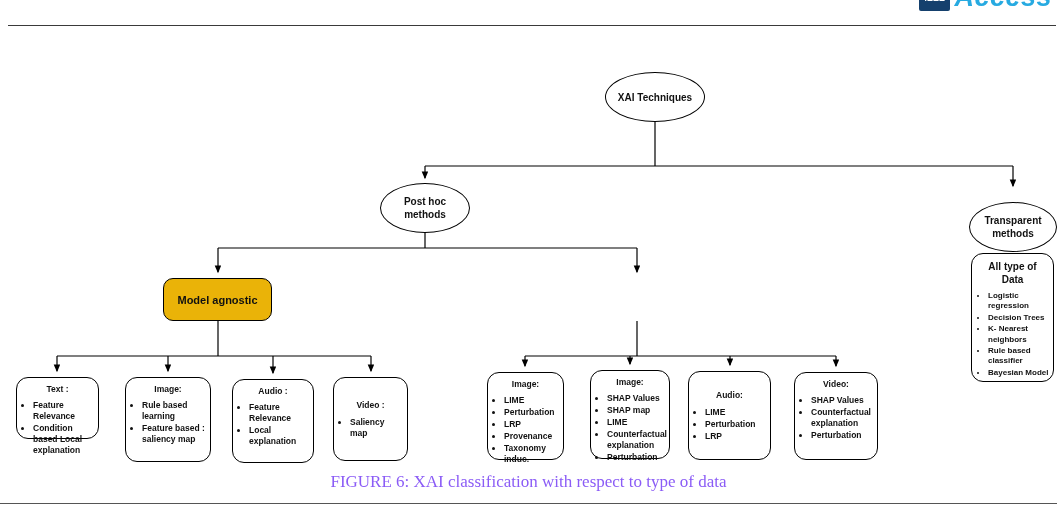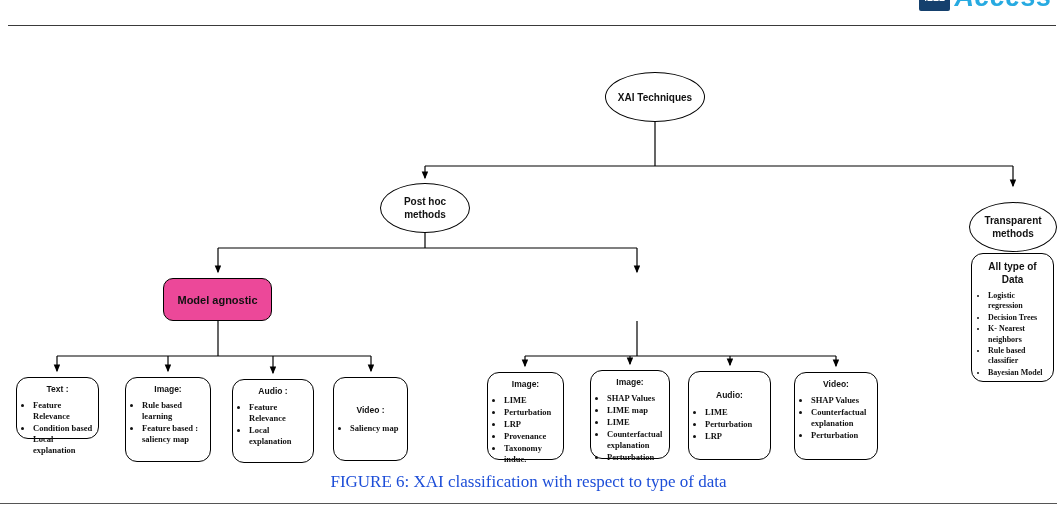--- a/index.html
+++ b/index.html
@@ -18,31 +18,31 @@
     font-size:9px; display:flex; align-items:center; justify-content:center; border-radius:2px;
   }
   .logo-access { color:#27aae1; font-size:27px; font-weight:bold; font-style:italic; letter-spacing:0.5px; line-height:1; }
   
   .ellipse {
     position:absolute; border:1.6px solid #000; border-radius:50%; background:#fff;
     display:flex; align-items:center; justify-content:center; text-align:center;
     font-weight:bold; font-size:10px; line-height:1.3; white-space:pre-line; box-sizing:border-box;
   }
   .rnode {
-    position:absolute; border:1.6px solid #000; border-radius:10px; background:#ec4899;
+    position:absolute; border:1.6px solid #000; border-radius:10px; background:#eab308;
     display:flex; align-items:center; justify-content:center; text-align:center;
     font-weight:bold; font-size:11px; box-sizing:border-box;
   }
   .leaf {
     position:absolute; border:1.6px solid #000; border-radius:12px; background:#fff;
     font-weight:bold; font-size:8.5px; line-height:1.3; padding:6px 3px 4px 3px; box-sizing:border-box;
   }
   .leaf .title { text-align:center; margin-bottom:5px; white-space:pre-line; }
   .leaf ul { margin:0; padding-left:13px; }
-  .leaf li { margin:0 0 1px 0;font-family:Liberation Serif, serif; }
+  .leaf li { margin:0 0 1px 0; }
   .leaf.centered { display:flex; flex-direction:column; justify-content:center; padding-top:6px; }
   .leaf.centered .title { margin-bottom:6px; }
   #leaf-t-data { font-size:8px; }
   #leaf-t-data .title { font-size:10px; }
   
   #n-root       { left:605px; top:72px;  width:100px; height:50px; }
   #n-posthoc    { left:380px; top:183px; width:90px;  height:50px; }
   #n-transparent{ left:969px; top:202px; width:88px;  height:50px; }
   #n-agnostic   { left:163px; top:278px; width:109px; height:43px; }
   #n-specific   { left:585px; top:278px; width:105px; height:43px; }
@@ -52,21 +52,21 @@
   #leaf-a-video { left:333px; top:377px; width:75px;  height:84px; }
   #leaf-s-text  { left:487px; top:372px; width:77px;  height:88px; }
   #leaf-s-image { left:590px; top:370px; width:80px;  height:89px; }
   #leaf-s-audio { left:688px; top:371px; width:83px;  height:89px; }
   #leaf-s-video { left:794px; top:372px; width:84px;  height:88px; }
   #leaf-t-data  { left:971px; top:253px; width:83px;  height:129px; }
   .connectors { position:absolute; left:0; top:0; pointer-events:none; }
   
   .caption {
     position:absolute; left:0; right:0; top:472px; text-align:center;
-    font-family:"Liberation Serif", serif; font-size:17px; color:#1d4ed8;
+    font-family:"Liberation Serif", serif; font-size:17px; color:#8b5cf6;
   }
 </style>
 </head>
 <body>
 
 <div class="page">
 
 
   <div class="logo">
     <div class="logo-ieee">IEEE</div>
@@ -143,21 +143,21 @@
       <li>Perturbation</li>
       <li>LRP</li>
       <li>Provenance</li>
       <li>Taxonomy induc.</li>
     </ul>
   </div>
   <div class="leaf" id="leaf-s-image">
     <div class="title">Image:</div>
     <ul>
       <li>SHAP Values</li>
-      <li>LIME map</li>
+      <li>SHAP map</li>
       <li>LIME</li>
       <li>Counterfactual explanation</li>
       <li>Perturbation</li>
     </ul>
   </div>
   <div class="leaf centered" id="leaf-s-audio">
     <div class="title">Audio:</div>
     <ul>
       <li>LIME</li>
       <li>Perturbation</li>

